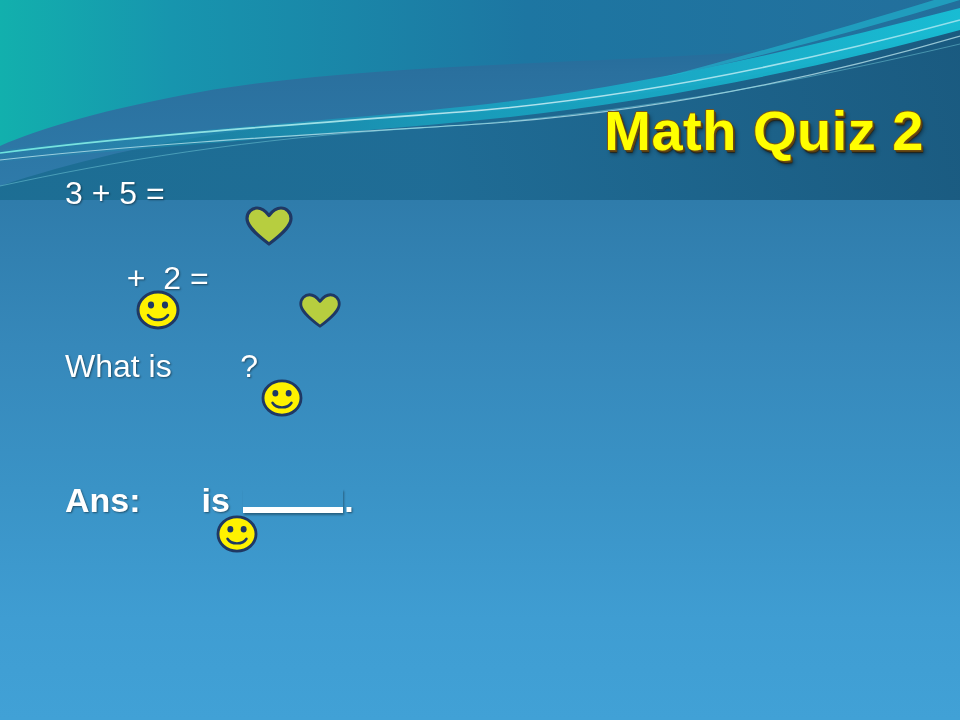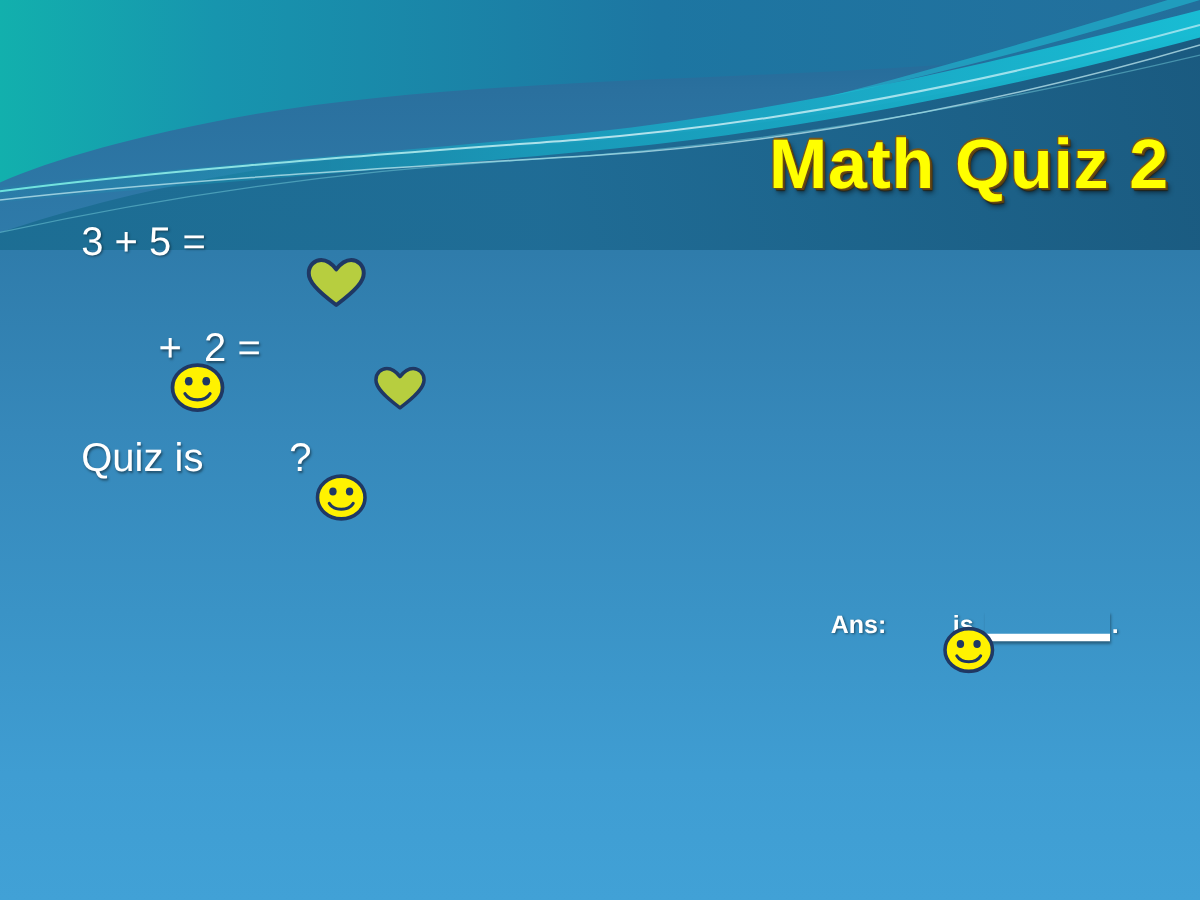--- a/index.html
+++ b/index.html
@@ -28,21 +28,21 @@
   #wave-band {
     position: absolute;
     left: 0; top: 0;
     width: 960px; height: 200px;
     pointer-events: none;
   }
 
   
   #title {
     position: absolute;
-    left: 15px;
+    left: 4px;
     top: 103px;
     width: 920px;
     text-align: right;
     font-size: 56px;
     font-weight: bold;
     color: #ffff00;
     letter-spacing: 0.5px;
     line-height: 1;
     text-shadow:
        1px  1px 0 #6b4a14,
@@ -67,21 +67,21 @@
     color: #ffffff;
     font-size: 32px;
     line-height: 1;
     white-space: pre;
     text-shadow: 1px 1px 2px rgba(0,0,0,0.45);
   }
 
   .line.l1 { height: 46px; }
   .line.l2 { height: 46px; margin-top: 39px; }
   .line.l3 { height: 46px; margin-top: 42px; }
-  .line.l4 { height: 46px; margin-top: 88px; font-weight: bold; font-size: 20px; justify-content: flex-end; }
+  .line.l4 { height: 46px; margin-top: 88px; font-weight: bold; font-size: 34px; }
 
   .txt { display: inline-block; }
 
   .blank {
     display: inline-block;
     width: 100px;
     border-bottom: 6px solid #ffffff;
     height: 18px;
     margin: 0 1px -1px 4px;
     box-shadow: 1px 2px 2px rgba(0,0,0,0.35);
@@ -188,21 +188,21 @@
       <span class="txt">  +  2 =  </span>
       <span class="emoji heart sm">
         <svg viewBox="0 0 48 40" width="44" height="35">
           <path d="M24 38 C8 26 2 19 2 12.5 C2 6 7 2 12 2 C17 2 21 5.5 24 9.5
                    C27 5.5 31 2 36 2 C41 2 46 6 46 12.5 C46 19 40 26 24 38 Z" fill="#b7ce3f" stroke="#1f3864" stroke-width="3.2" stroke-linejoin="round"></path>
         </svg>
       </span>
     </div>
 
     <div class="line l3">
-      <span class="txt">Quiz is  </span>
+      <span class="txt">What is  </span>
       <span class="emoji smiley sm">
         <svg viewBox="0 0 44 40" width="42" height="38">
           <ellipse cx="22" cy="20" rx="20" ry="18" fill="#fff200" stroke="#1f3864" stroke-width="3"></ellipse>
           <ellipse cx="15" cy="15" rx="3.1" ry="3.4" fill="#1f3864"></ellipse>
           <ellipse cx="29" cy="15" rx="3.1" ry="3.4" fill="#1f3864"></ellipse>
           <path d="M12 25 C16 31.5 28 31.5 32 25" fill="none" stroke="#1f3864" stroke-width="2.6" stroke-linecap="round"></path>
         </svg>
       </span>
       <span class="txt"> ?</span>
     </div>

